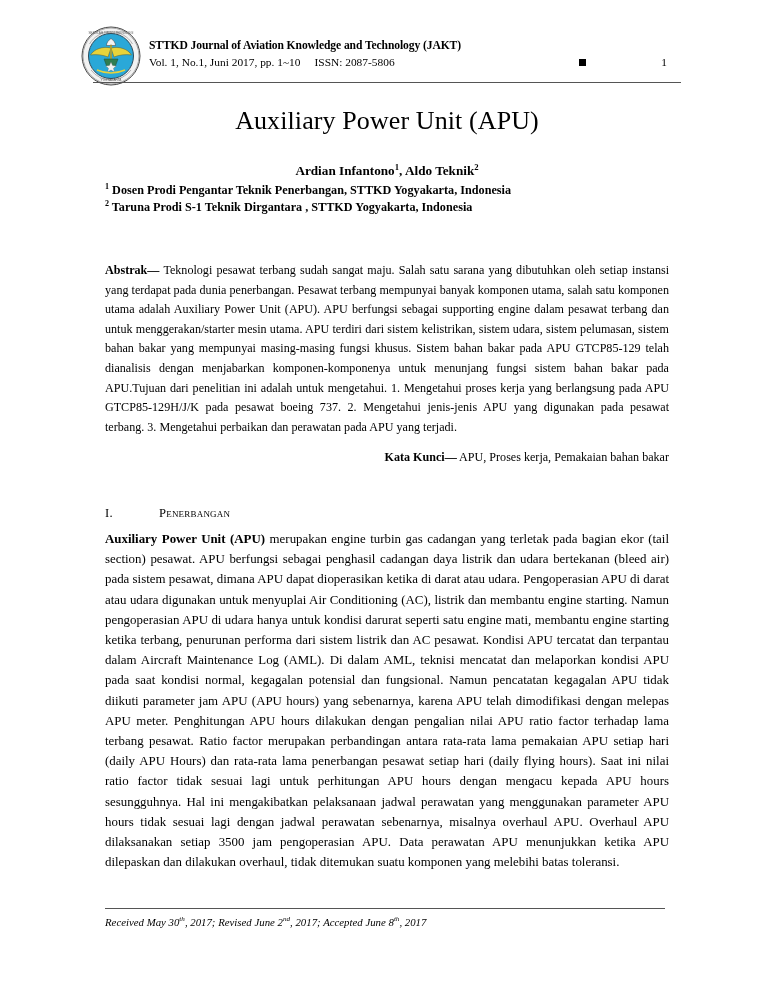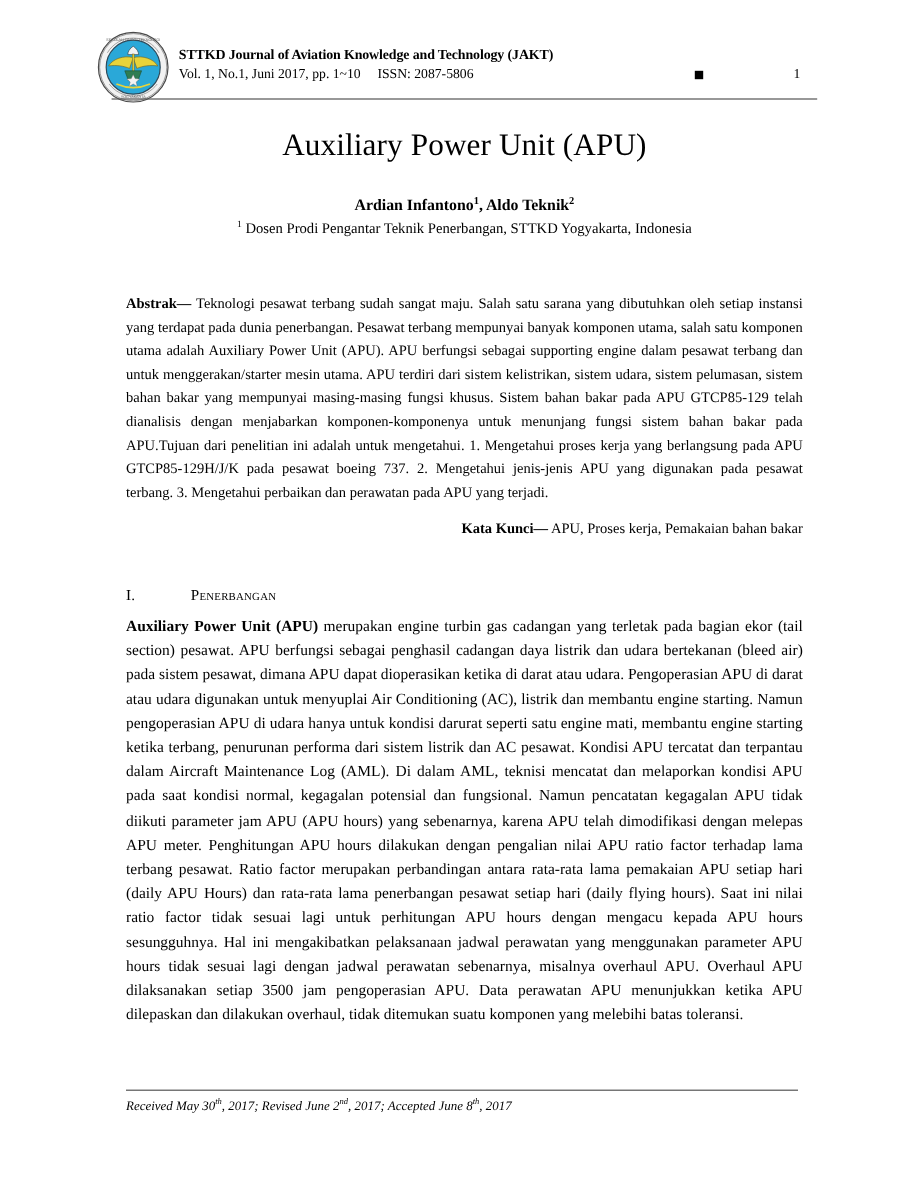--- a/index.html
+++ b/index.html
@@ -115,24 +115,25 @@
   }
 
   .authors {
     text-align: center;
     font-size: 13.2px;
     font-weight: bold;
     line-height: 18px;
     margin: 0 0 2px 0;
   }
   .affil {
-    text-align: center;
+    text-align: left;
     font-size: 12.2px;
     line-height: 17px;
     margin: 0;
+    font-weight: bold;
   }
   sup {
     font-size: 0.66em;
     vertical-align: super;
     line-height: 0;
   }
   .email-line {
     text-align: center;
     font-size: 12.2px;
     line-height: 17px;
@@ -263,20 +264,23 @@
 
     <h1 class="doc-title">Auxiliary Power Unit (APU)</h1>
 
     <div class="authors">
       <span>Ardian Infantono</span><sup>1</sup><span>, </span><span>Aldo Teknik</span><sup>2</sup>
     </div>
 
     <div class="affil">
       <sup>1</sup><span> Dosen Prodi Pengantar Teknik Penerbangan, STTKD Yogyakarta, Indonesia</span>
     </div>
+    <div class="affil">
+      <sup>2</sup><span> Taruna Prodi S-1 Teknik Dirgantara , STTKD Yogyakarta, Indonesia</span>
+    </div>
 
 
     <div class="abstract-block">
       <p><span class="lead">Abstrak—</span><span> Teknologi pesawat terbang sudah sangat maju. Salah satu sarana yang dibutuhkan oleh setiap instansi yang terdapat pada dunia penerbangan. Pesawat terbang mempunyai banyak komponen utama, salah satu komponen utama adalah Auxiliary Power Unit (APU). APU berfungsi sebagai supporting engine dalam pesawat terbang dan untuk menggerakan/starter mesin utama. APU terdiri dari sistem kelistrikan, sistem udara, sistem pelumasan, sistem bahan bakar yang mempunyai masing-masing fungsi khusus. Sistem bahan bakar pada APU GTCP85-129 telah dianalisis dengan menjabarkan komponen-komponenya untuk menunjang fungsi sistem bahan bakar pada APU.Tujuan dari penelitian ini adalah untuk mengetahui. 1. Mengetahui proses kerja yang berlangsung pada APU GTCP85-129H/J/K pada pesawat boeing 737. 2. Mengetahui jenis-jenis APU yang digunakan pada pesawat terbang. 3. Mengetahui perbaikan dan perawatan pada APU yang terjadi.</span></p>
     </div>
 
     <div class="keywords">
       <span class="lead">Kata Kunci—</span><span> APU, Proses kerja, Pemakaian bahan bakar</span>
     </div>
 

